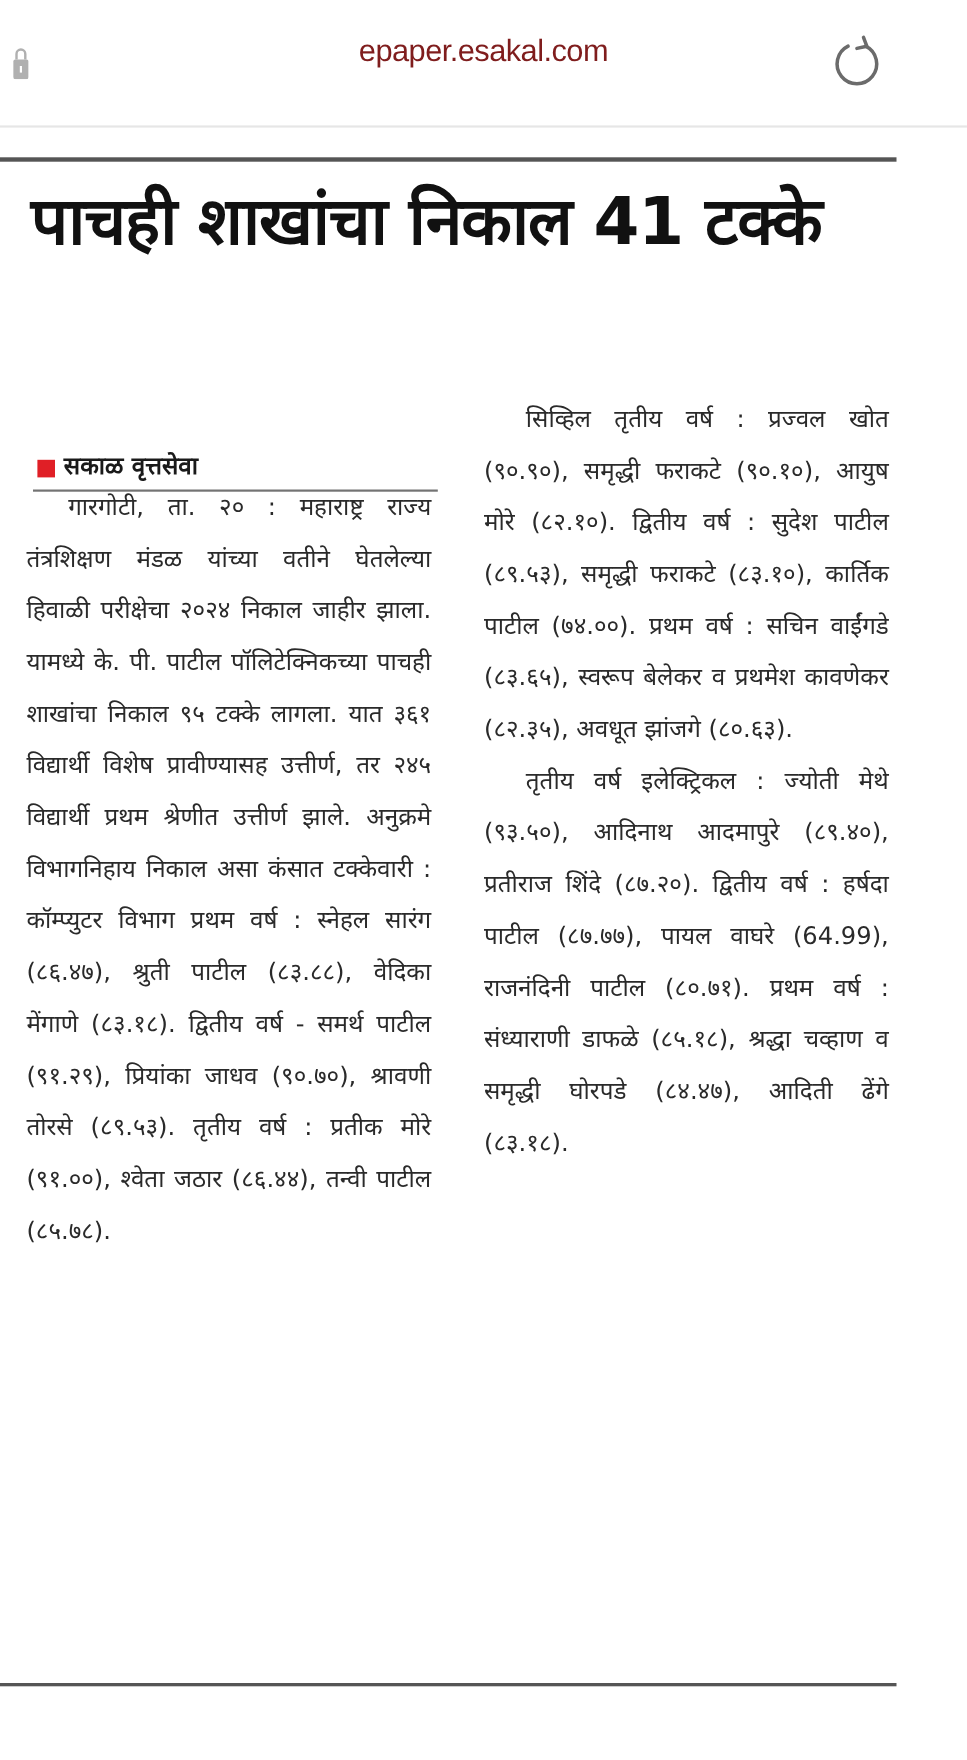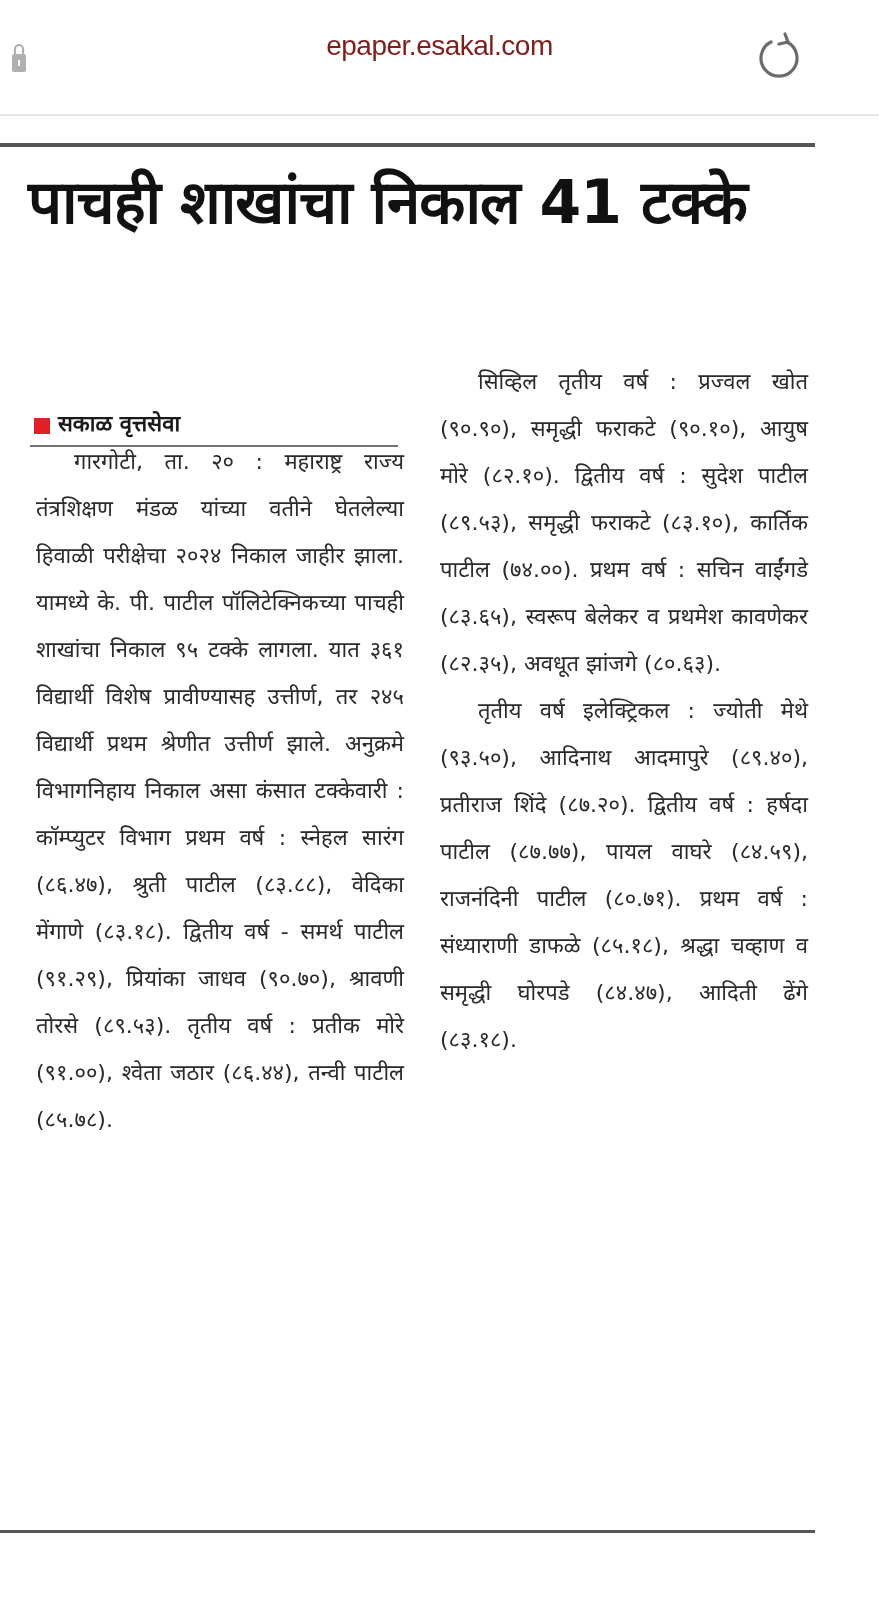--- a/index.html
+++ b/index.html
@@ -24,21 +24,21 @@
     font-family: "DejaVu Sans", sans-serif; font-weight: bold; font-size: 60px; line-height: 80px;
     color: #111; letter-spacing: -1px;
   }
   .headline span { display: block; white-space: nowrap; }
 
   .byline { position: absolute; left: 30px; top: 250px; width: 368px; height: 40px; border-bottom: 2px solid #737373; margin-top: 39px; }
   .byline-square { position: absolute; left: 4px; top: 11px; width: 16px; height: 16px; background: #e01f26; }
   .byline-text { position: absolute; left: 28px; top: 0px; font-weight: bold; font-size: 22px; color: #1a1a1a; }
 
   .col { position: absolute; font-family: "DejaVu Sans", sans-serif; font-size: 22px; line-height: 47px; color: #2a2a2a; }
-  .col-left { left: 36px; top: 320px; width: 368px; }
+  .col-left { left: 24px; top: 320px; width: 368px; }
   .col-right { left: 440px; top: 240px; width: 368px; }
   .para { text-align: justify; text-align-last: left; }
   .indent { text-indent: 38px; }
 </style>
 </head>
 <body>
 
 <div class="browser-bar">
   <svg class="lock-icon" viewBox="0 0 14 32">
     <path d="M3 14 V9 a4 4 0 0 1 8 0 V14" fill="none" stroke="#b0b0b0" stroke-width="2.2"></path>
@@ -63,17 +63,17 @@
     <div class="byline-square"></div>
     <div class="byline-text">सकाळ वृत्तसेवा</div>
   </div>
 
   <div class="col col-left">
     <p class="para indent">गारगोटी, ता. २० : महाराष्ट्र राज्य तंत्रशिक्षण मंडळ यांच्या वतीने घेतलेल्या हिवाळी परीक्षेचा २०२४ निकाल जाहीर झाला. यामध्ये के. पी. पाटील पॉलिटेक्निकच्या पाचही शाखांचा निकाल ९५ टक्के लागला. यात ३६१ विद्यार्थी विशेष प्रावीण्यासह उत्तीर्ण, तर २४५ विद्यार्थी प्रथम श्रेणीत उत्तीर्ण झाले. अनुक्रमे विभागनिहाय निकाल असा कंसात टक्केवारी : कॉम्प्युटर विभाग प्रथम वर्ष : स्नेहल सारंग (८६.४७), श्रुती पाटील (८३.८८), वेदिका मेंगाणे (८३.१८). द्वितीय वर्ष - समर्थ पाटील (९१.२९), प्रियांका जाधव (९०.७०), श्रावणी तोरसे (८९.५३). तृतीय वर्ष : प्रतीक मोरे (९१.००), श्वेता जठार (८६.४४), तन्वी पाटील (८५.७८).</p>
   </div>
 
   <div class="col col-right">
     <p class="para indent">सिव्हिल तृतीय वर्ष : प्रज्वल खोत (९०.९०), समृद्धी फराकटे (९०.१०), आयुष मोरे (८२.१०). द्वितीय वर्ष : सुदेश पाटील (८९.५३), समृद्धी फराकटे (८३.१०), कार्तिक पाटील (७४.००). प्रथम वर्ष : सचिन वाईंगडे (८३.६५), स्वरूप बेलेकर व प्रथमेश कावणेकर (८२.३५), अवधूत झांजगे (८०.६३).</p>
-    <p class="para indent">तृतीय वर्ष इलेक्ट्रिकल : ज्योती मेथे (९३.५०), आदिनाथ आदमापुरे (८९.४०), प्रतीराज शिंदे (८७.२०). द्वितीय वर्ष : हर्षदा पाटील (८७.७७), पायल वाघरे (८४.५९), राजनंदिनी पाटील (८०.७१). प्रथम वर्ष : संध्याराणी डाफळे (८५.१८), श्रद्धा चव्हाण व समृद्धी घोरपडे (८४.४७), आदिती ढेंगे (८३.१८).</p>
+    <p class="para indent">तृतीय वर्ष इलेक्ट्रिकल : ज्योती मेथे (९३.५०), आदिनाथ आदमापुरे (८९.४०), प्रतीराज शिंदे (८७.२०). द्वितीय वर्ष : हर्षदा पाटील (८७.७७), पायल वाघरे (64.99), राजनंदिनी पाटील (८०.७१). प्रथम वर्ष : संध्याराणी डाफळे (८५.१८), श्रद्धा चव्हाण व समृद्धी घोरपडे (८४.४७), आदिती ढेंगे (८३.१८).</p>
   </div>
 
   <div class="rule-bottom"></div>
 </div>
 
 </body></html>

